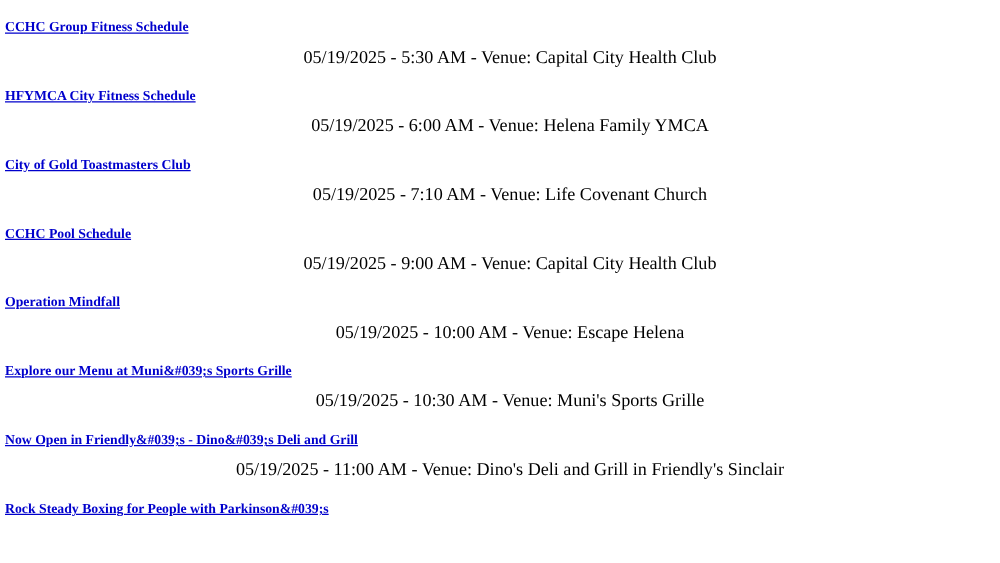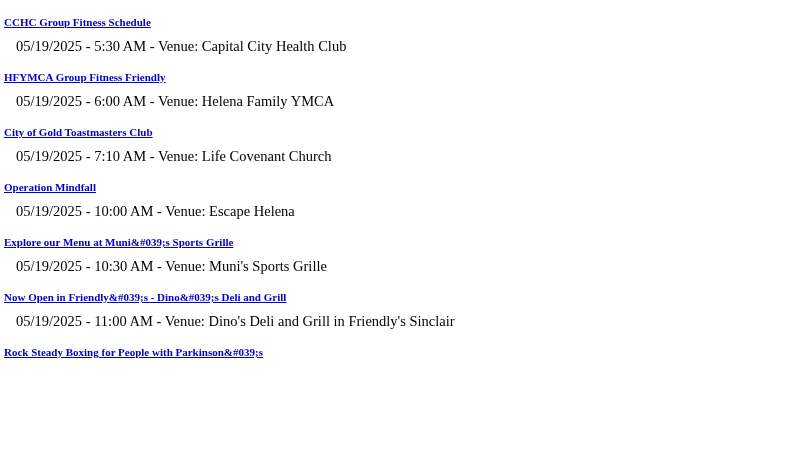--- a/index.html
+++ b/index.html
@@ -13,20 +13,21 @@
     overflow: hidden;
     font-family: "Liberation Serif", serif;
     color: #000000;
   }
   .page {
     padding: 8px 0 0 4px;
     box-sizing: border-box;
   }
   .entry {
     margin: 0;
+    text-align: center;
   }
   .entry-title {
     display: block;
     font-family: "Liberation Serif", serif;
     font-size: 11px;
     font-weight: bold;
     color: #0000cc;
     text-decoration: underline;
     margin: 0 0 0 0;
     padding: 7px 0 0 0;
@@ -49,29 +50,33 @@
 <body>
 
 <div class="page">
 
   <div class="entry">
     <a class="entry-title" href="#">CCHC Group Fitness Schedule</a>
     <span class="entry-detail">05/19/2025 - 5:30 AM - Venue: Capital City Health Club</span>
   </div>
 
   <div class="entry">
-    <a class="entry-title" href="#">HFYMCA Group Fitness Friendly</a>
+    <a class="entry-title" href="#">HFYMCA City Fitness Schedule</a>
     <span class="entry-detail">05/19/2025 - 6:00 AM - Venue: Helena Family YMCA</span>
   </div>
 
   <div class="entry">
     <a class="entry-title" href="#">City of Gold Toastmasters Club</a>
     <span class="entry-detail">05/19/2025 - 7:10 AM - Venue: Life Covenant Church</span>
   </div>
 
+  <div class="entry">
+    <a class="entry-title" href="#">CCHC Pool Schedule</a>
+    <span class="entry-detail">05/19/2025 - 9:00 AM - Venue: Capital City Health Club</span>
+  </div>
 
   <div class="entry">
     <a class="entry-title" href="#">Operation Mindfall</a>
     <span class="entry-detail">05/19/2025 - 10:00 AM - Venue: Escape Helena</span>
   </div>
 
   <div class="entry">
   </div>
 
   <div class="entry">

